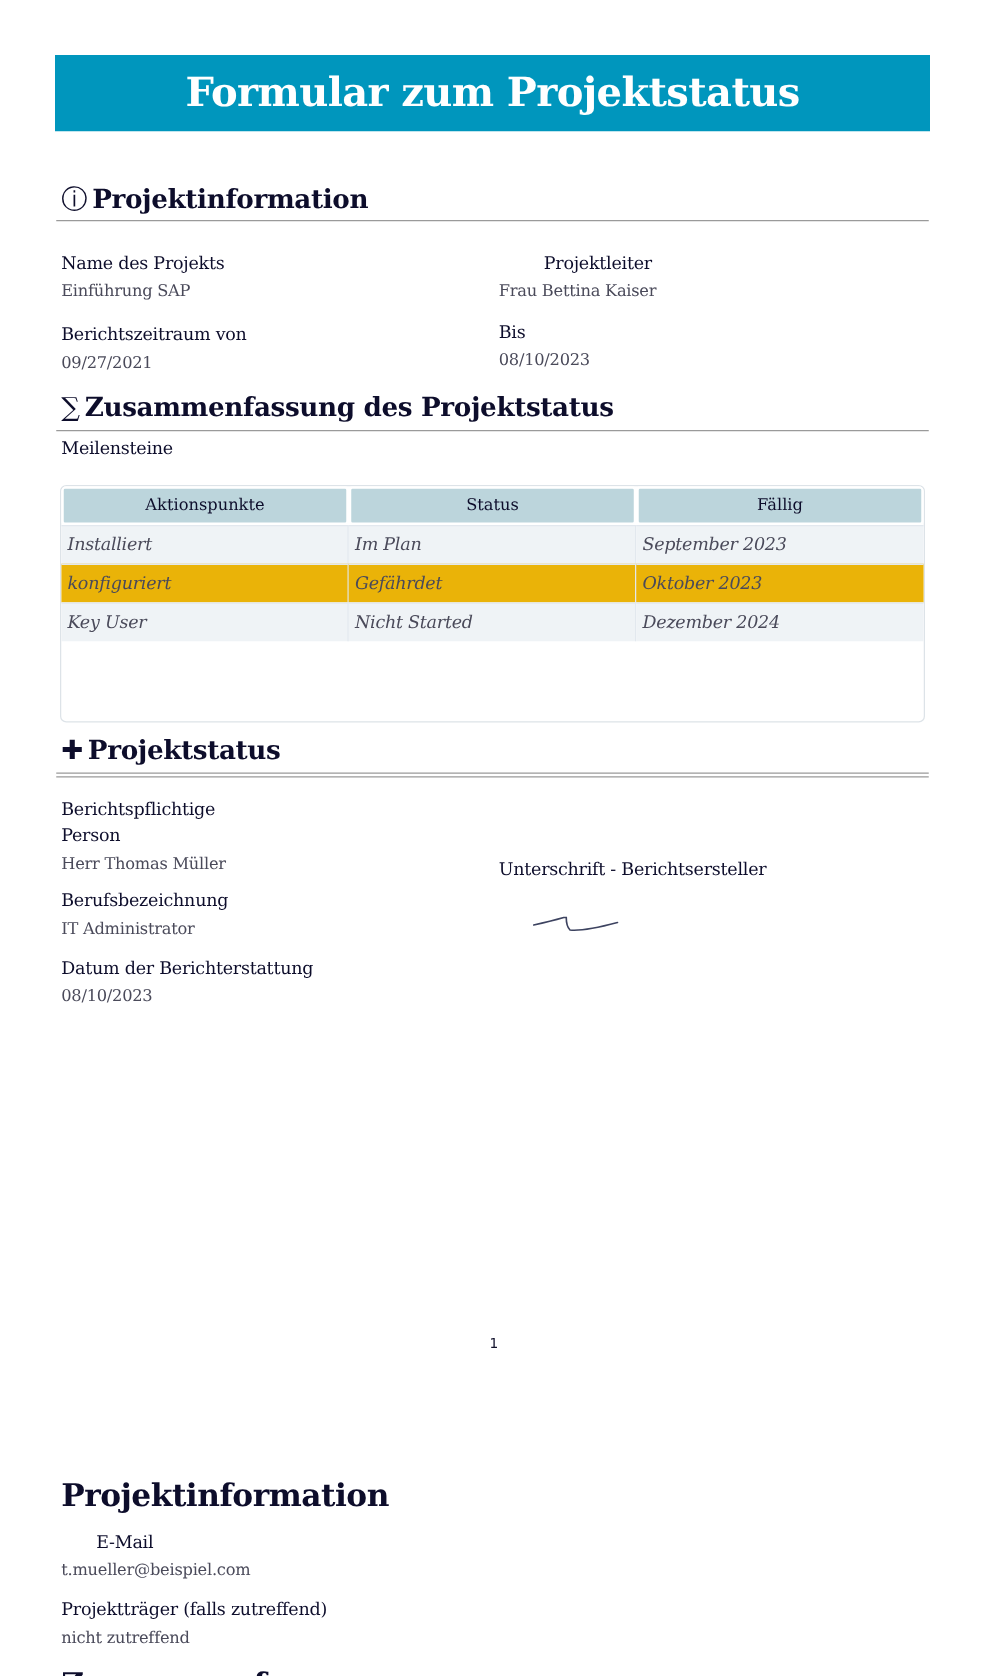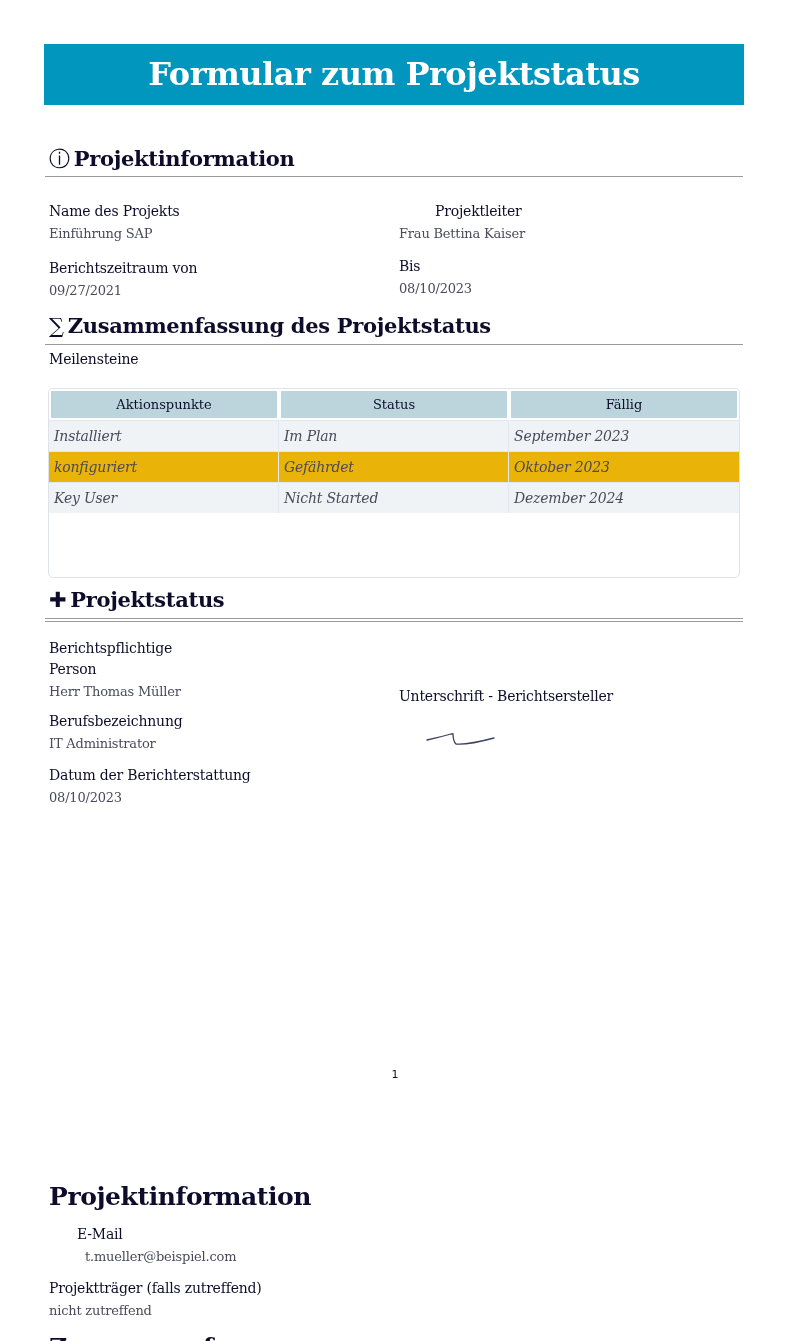--- a/index.html
+++ b/index.html
@@ -122,16 +122,16 @@
 
 <div class="field-label" style="left:399px;top:686px;">Unterschrift - Berichtsersteller</div>
 <svg style="position:absolute;left:424px;top:728px;" width="75" height="22" viewBox="0 0 75 22">
   <path d="M3 12 C 12 10, 20 8, 27 6 L 29 6 C 29 10, 30 14, 32 16 C 42 17, 55 14, 70 10" fill="none" stroke="#3d4360" stroke-width="1.3" stroke-linecap="round"></path>
 </svg>
 
 <div class="page-number">1</div>
 
 <div class="big-title">Projektinformation</div>
 <div class="field-label" style="left:49px;top:1224px;margin-left:28px;">E-Mail</div>
-<div class="field-value" style="left:49px;top:1249px;margin-left:36px;">t.mueller@beispiel.com</div>
+<div class="field-value" style="left:49px;top:1249px;">t.mueller@beispiel.com</div>
 <div class="field-label" style="left:49px;top:1278px;">Projektträger (falls zutreffend)</div>
 <div class="field-value" style="left:49px;top:1303px;">nicht zutreffend</div>
 <div class="cut-title">Zusammenfassung</div>
 
 </body></html>

